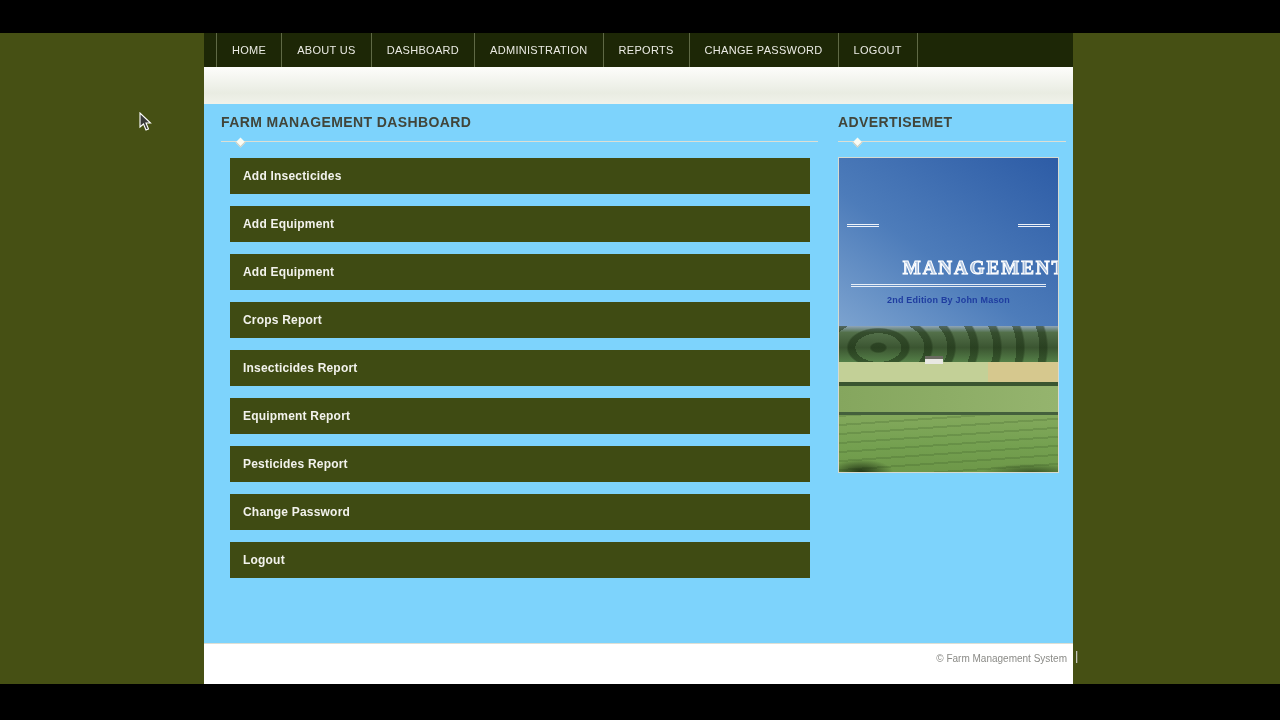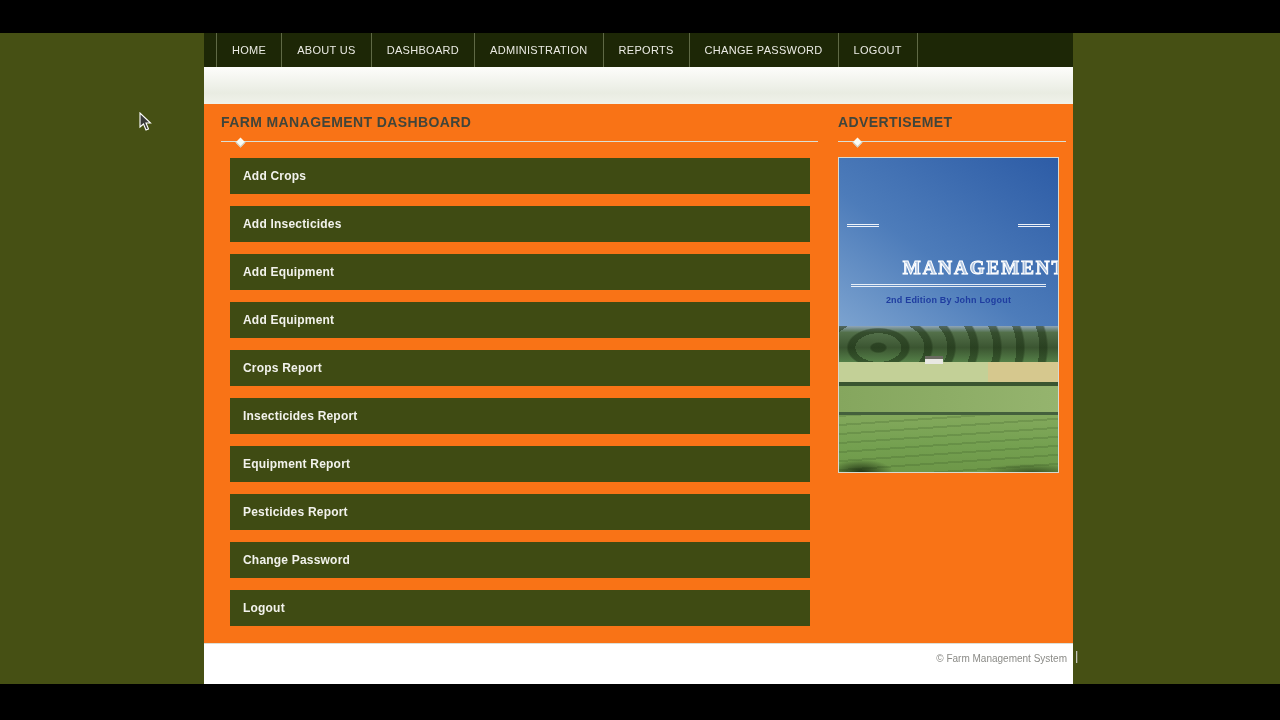--- a/index.html
+++ b/index.html
@@ -17,21 +17,21 @@
               color:#ebebe4; letter-spacing:0.3px; cursor:pointer;
               border-left:1px solid rgba(195,205,165,0.40); }
   .nav-item:last-child { border-right:1px solid rgba(195,205,165,0.40); }
   .navbar .nav-item:first-child { margin-left:12px; }
 
   
   .header-strip { height:37px;
     background:linear-gradient(to bottom,#fdfdfb 0%,#e9ece2 70%,#f0f2ea 100%); }
 
   
-  .main { position:relative; height:539px; background:#f97316; }
+  .main { position:relative; height:539px; background:#7dd3fc; }
 
   .section-heading { font-size:14px; font-weight:bold; color:#41453a;
                      letter-spacing:0.4px; line-height:20px; padding-top:8px; }
   .heading-rule { margin-top:9px; border-top:1px solid #dcdfd4; position:relative; }
   .heading-rule .notch { position:absolute; left:16px; top:-3px; width:7px; height:7px;
                          background:#fafcf4; border-right:1px solid #c9ccc0;
                          border-bottom:1px solid #c9ccc0; transform:rotate(45deg); }
 
   .left-col  { position:absolute; left:17px;  top:0; width:597px; }
   .right-col { position:absolute; left:634px; top:0; width:228px; }
@@ -111,21 +111,20 @@
     <div class="header-strip"></div>
 
     <div class="main">
 
       <div class="left-col">
         <div class="section-heading">FARM MANAGEMENT DASHBOARD</div>
         <div class="heading-rule">
           <span class="notch"></span>
         </div>
         <div class="btn-list">
-          <button class="dash-btn">Add Crops</button>
           <button class="dash-btn">Add Insecticides</button>
           <button class="dash-btn">Add Equipment</button>
           <button class="dash-btn">Add Equipment</button>
           <button class="dash-btn">Crops Report</button>
           <button class="dash-btn">Insecticides Report</button>
           <button class="dash-btn">Equipment Report</button>
           <button class="dash-btn">Pesticides Report</button>
           <button class="dash-btn">Change Password</button>
           <button class="dash-btn">Logout</button>
         </div>
@@ -135,21 +134,21 @@
         <div class="section-heading">ADVERTISEMET</div>
         <div class="heading-rule">
           <span class="notch"></span>
         </div>
 
         <div class="ad-box">
           <span class="rule-left"></span>
           <span class="rule-right"></span>
           <div class="book-subtitle">MANAGEMENT</div>
           <span class="subtitle-rule"></span>
-          <div class="book-edition">2nd Edition By John Logout</div>
+          <div class="book-edition">2nd Edition By John Mason</div>
 
           <div class="landscape">
             <div class="hills"></div>
             <div class="band-pale">
               <span class="farm-building"></span>
               <span class="wheat"></span>
             </div>
             <div class="hedge1"></div>
             <div class="band-mid"></div>
             <div class="hedge2"></div>

